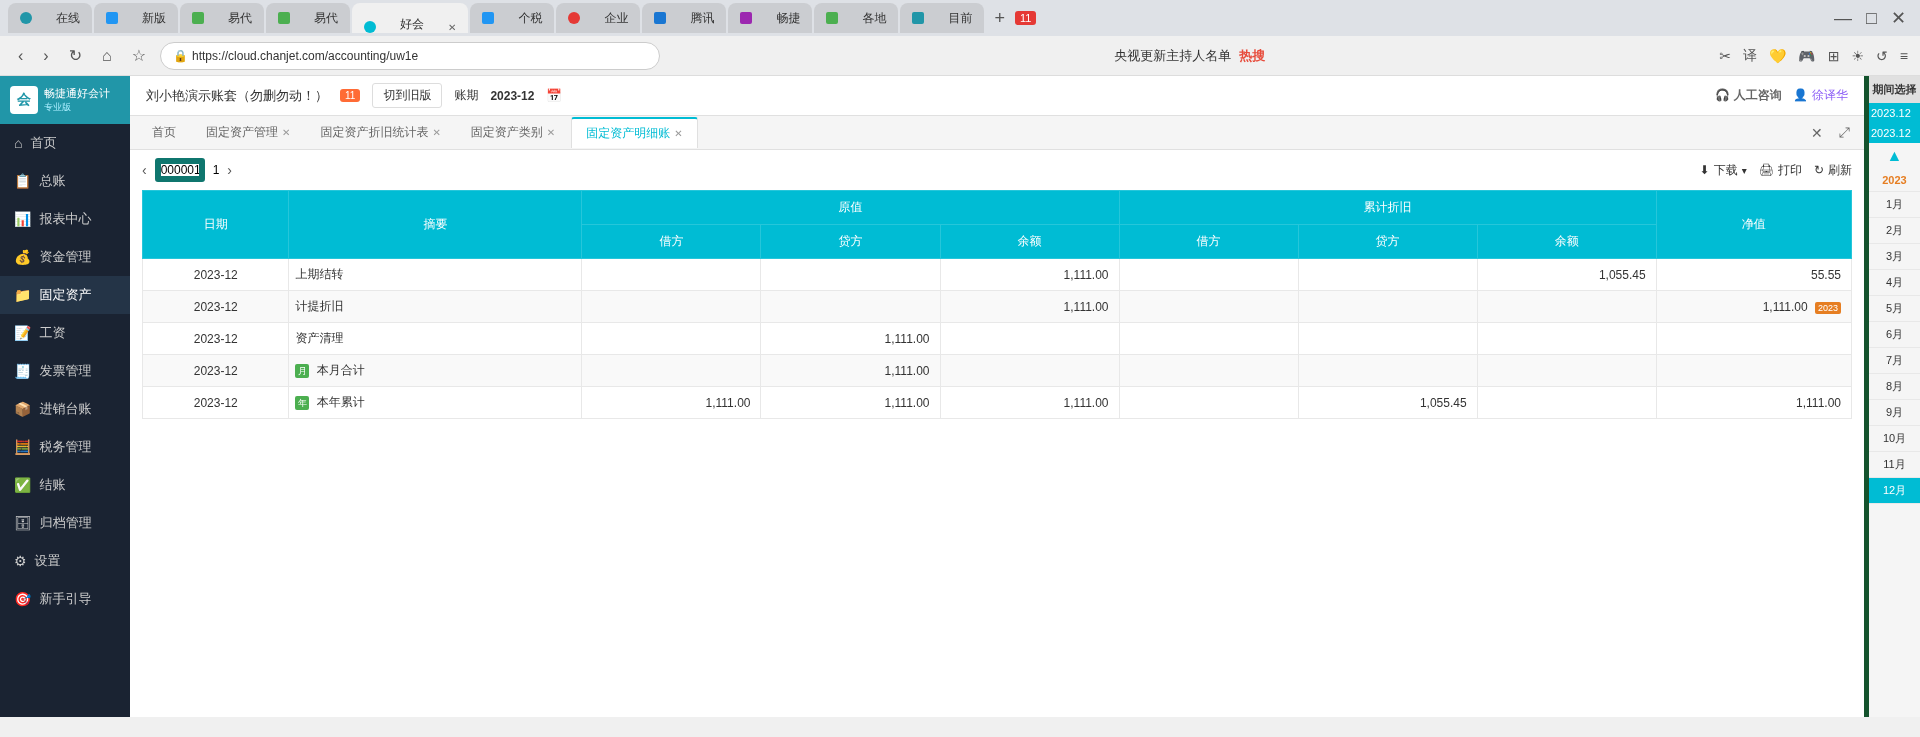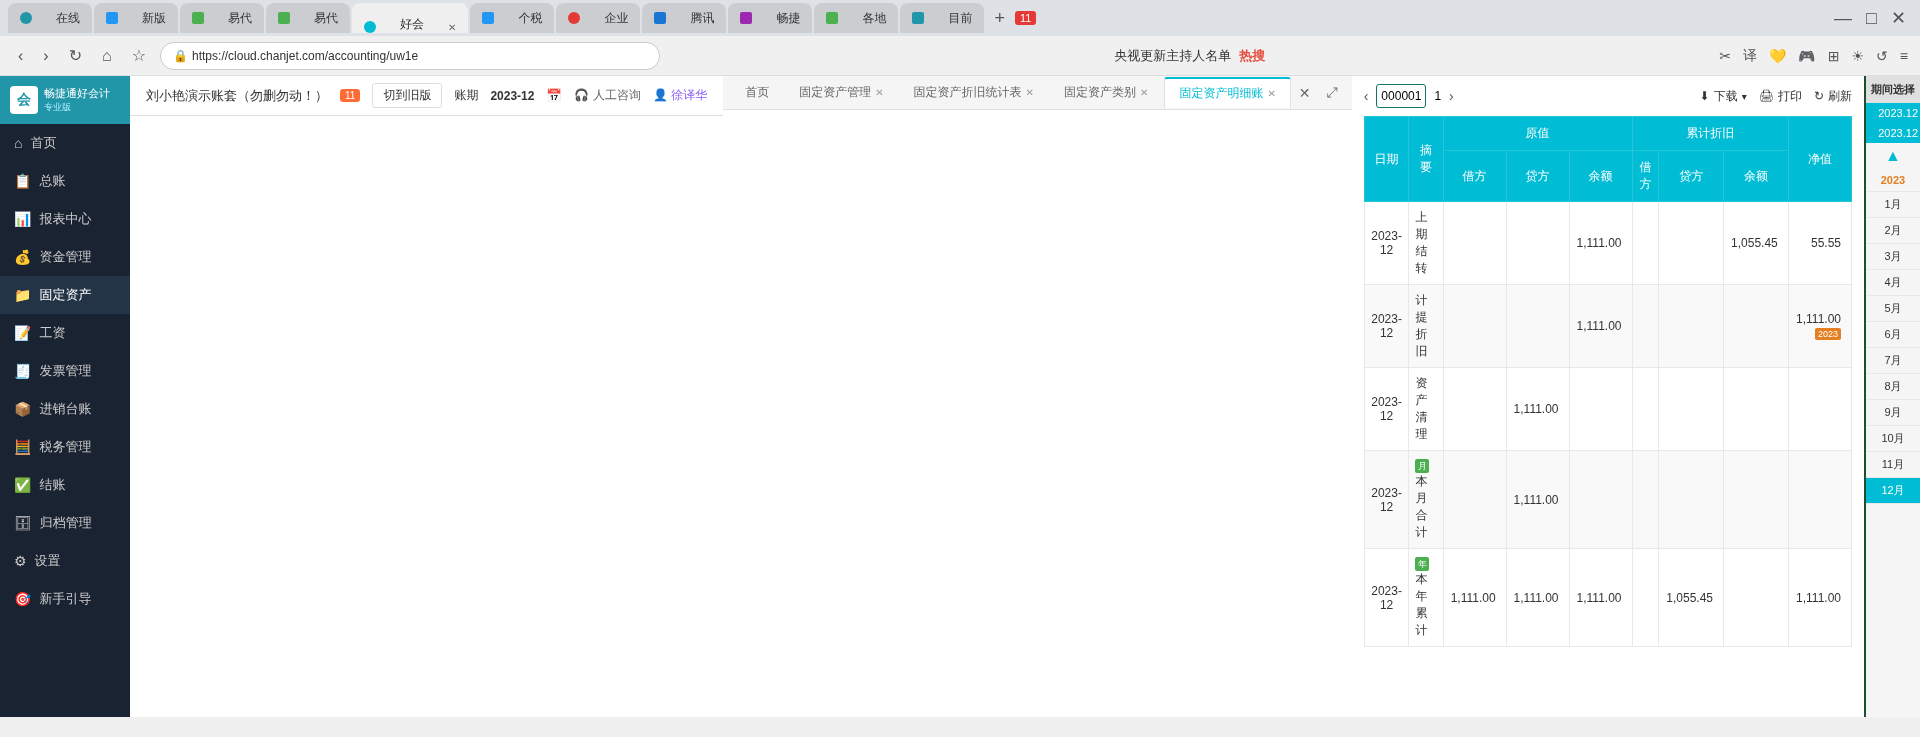--- a/index.html
+++ b/index.html
@@ -32,56 +32,56 @@
     .sidebar-item.active { background: #243447; color: #fff; }
     .sidebar-icon { font-size: 14px; }
 
     
     .header-bar { background: #fff; border-bottom: 1px solid #e0e0e0; padding: 0 16px; height: 40px; display: flex; align-items: center; gap: 12px; }
     .account-name { font-size: 13px; color: #333; }
     .account-badge { background: #ff6b35; color: #fff; font-size: 10px; padding: 1px 5px; border-radius: 3px; }
     .header-btn { border: 1px solid #ddd; background: #fff; padding: 3px 10px; border-radius: 3px; cursor: pointer; font-size: 12px; color: #333; }
     .header-period { font-size: 12px; color: #333; }
     .header-right { margin-left: auto; display: flex; align-items: center; gap: 12px; }
-    .service-btn { color: #666; font-size: 12px; cursor: pointer; }
+    .service-btn { color: #666; font-size: 12px; cursor: pointer; font-weight: bold; }
     .user-btn { color: #8b5cf6; font-size: 12px; cursor: pointer; }
 
     
     .page-tabs { background: #f5f5f5; border-bottom: 1px solid #e0e0e0; display: flex; align-items: center; padding: 0 8px; height: 34px; gap: 2px; }
     .page-tab { padding: 6px 14px; font-size: 12px; color: #666; cursor: pointer; border-radius: 3px 3px 0 0; display: flex; align-items: center; gap: 4px; }
     .page-tab.active { background: #fff; color: #00bcd4; border-top: 2px solid #00bcd4; border-left: 1px solid #e0e0e0; border-right: 1px solid #e0e0e0; }
     .page-tab .close-x { font-size: 10px; color: #999; cursor: pointer; }
     .tab-controls { margin-left: auto; display: flex; align-items: center; gap: 4px; }
     .tab-ctrl-btn { background: none; border: none; font-size: 14px; cursor: pointer; color: #666; padding: 2px 6px; }
 
     
-    .main-content { flex: 1; background: #fff; display: flex; flex-direction: row; overflow: hidden; }
+    .main-content { flex: 1; background: #fff; display: flex; flex-direction: column; overflow: hidden; }
     .content-area { flex: 1; padding: 8px 12px; overflow: auto; }
 
     
     .pagination-row { display: flex; align-items: center; justify-content: space-between; margin-bottom: 8px; }
     .page-nav { display: flex; align-items: center; gap: 8px; }
     .page-nav-btn { background: none; border: none; cursor: pointer; color: #555; font-size: 14px; }
-    .page-num-input { width: 50px; height: 24px; border: 1px solid #0f766e; border-radius: 3px; text-align: center; font-size: 12px; }
+    .page-num-input { width: 50px; height: 24px; border: 6px solid #0f766e; border-radius: 3px; text-align: center; font-size: 12px; }
     .action-btns { display: flex; align-items: center; gap: 12px; }
     .action-btn { display: flex; align-items: center; gap: 4px; cursor: pointer; color: #333; font-size: 12px; border: none; background: none; }
 
     
     .data-table { width: 100%; border-collapse: collapse; font-size: 12px; }
     .data-table th { background: #00bcd4; color: #fff; padding: 8px 6px; text-align: center; border: 1px solid #26c6da; font-weight: normal; }
     .data-table td { padding: 7px 6px; text-align: center; border: 1px solid #e8e8e8; color: #333; }
     .data-table tr:nth-child(even) { background: #f9f9f9; }
     .data-table .num-cell { text-align: right; padding-right: 10px; }
     .data-table .text-left { text-align: left; }
     .row-icon { display: inline-block; width: 14px; height: 14px; background: #4caf50; color: #fff; font-size: 9px; border-radius: 2px; text-align: center; line-height: 14px; margin-right: 4px; }
 
     
-    .period-panel { width: 56px; background: #f5f5f5; border-left: 2px solid #14532d; display: flex; flex-direction: column; align-items: stretch; flex-shrink: 0; }
+    .period-panel { width: 56px; background: #f5f5f5; border-left: 5px solid #14532d; display: flex; flex-direction: column; align-items: stretch; flex-shrink: 0; }
     .period-header { background: #e0e0e0; text-align: center; padding: 6px 2px; font-size: 11px; color: #333; font-weight: bold; }
-    .period-selected { background: #00bcd4; color: #fff; text-align: right; padding: 4px 2px; font-size: 11px; }
+    .period-selected { background: #00bcd4; color: #fff; text-align: left; padding: 4px 2px; font-size: 11px; }
     .period-item { text-align: center; padding: 5px 2px; font-size: 11px; color: #333; cursor: pointer; border-bottom: 1px solid #e8e8e8; }
     .period-item.active { background: #00bcd4; color: #fff; }
     .period-item.year { color: #e67e22; font-weight: bold; }
 
     
     .scroll-up-btn { text-align: center; padding: 4px; cursor: pointer; color: #00bcd4; font-size: 16px; }
   </style>
 </head>
 <body>
 

